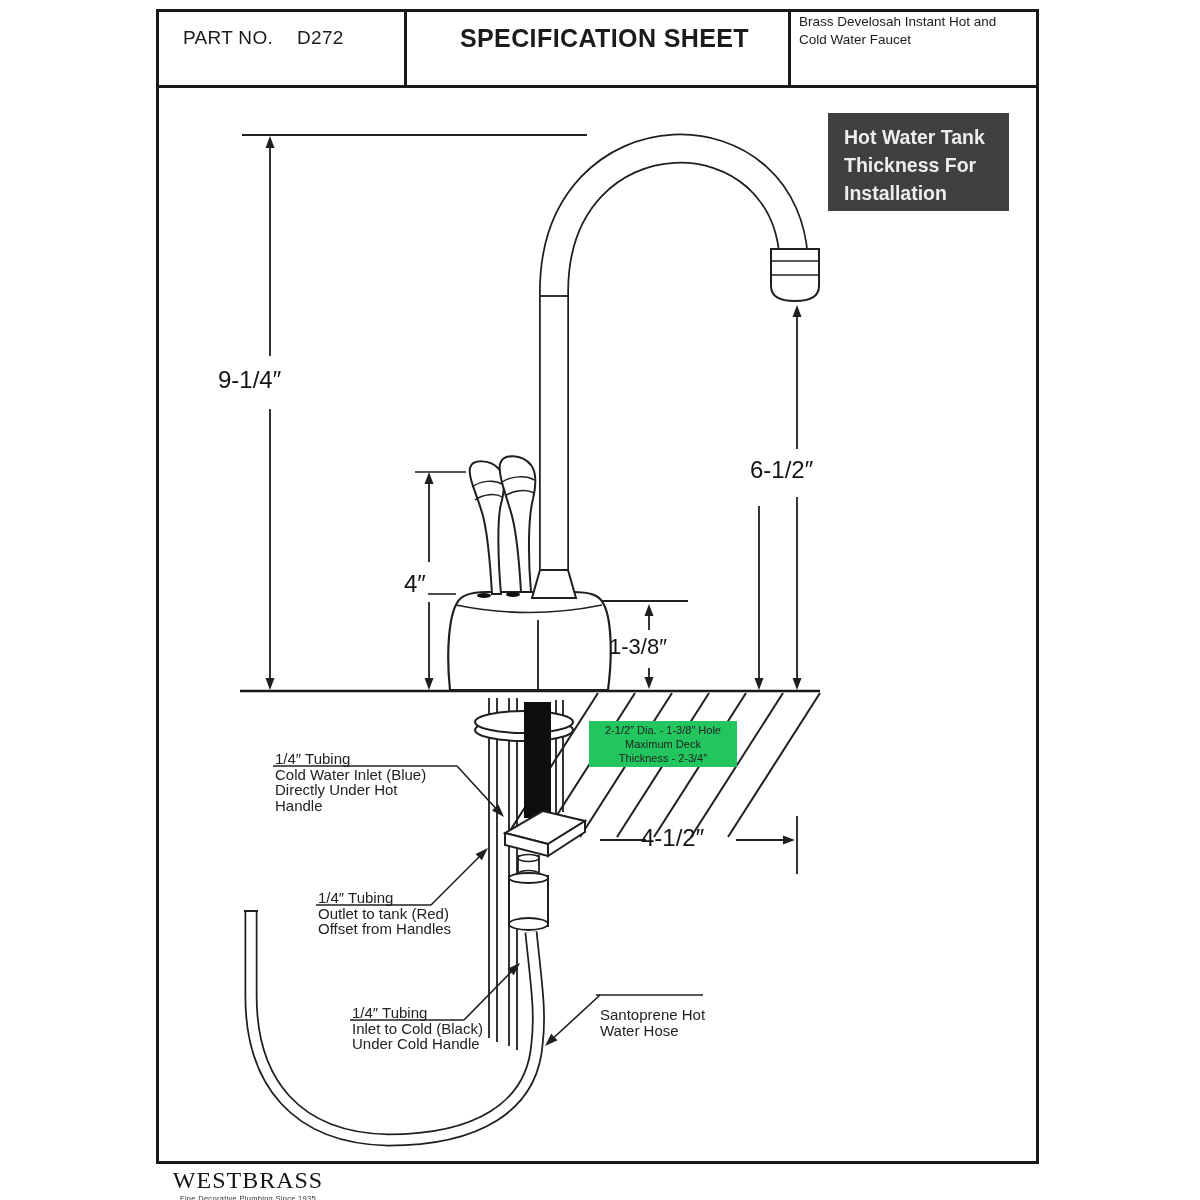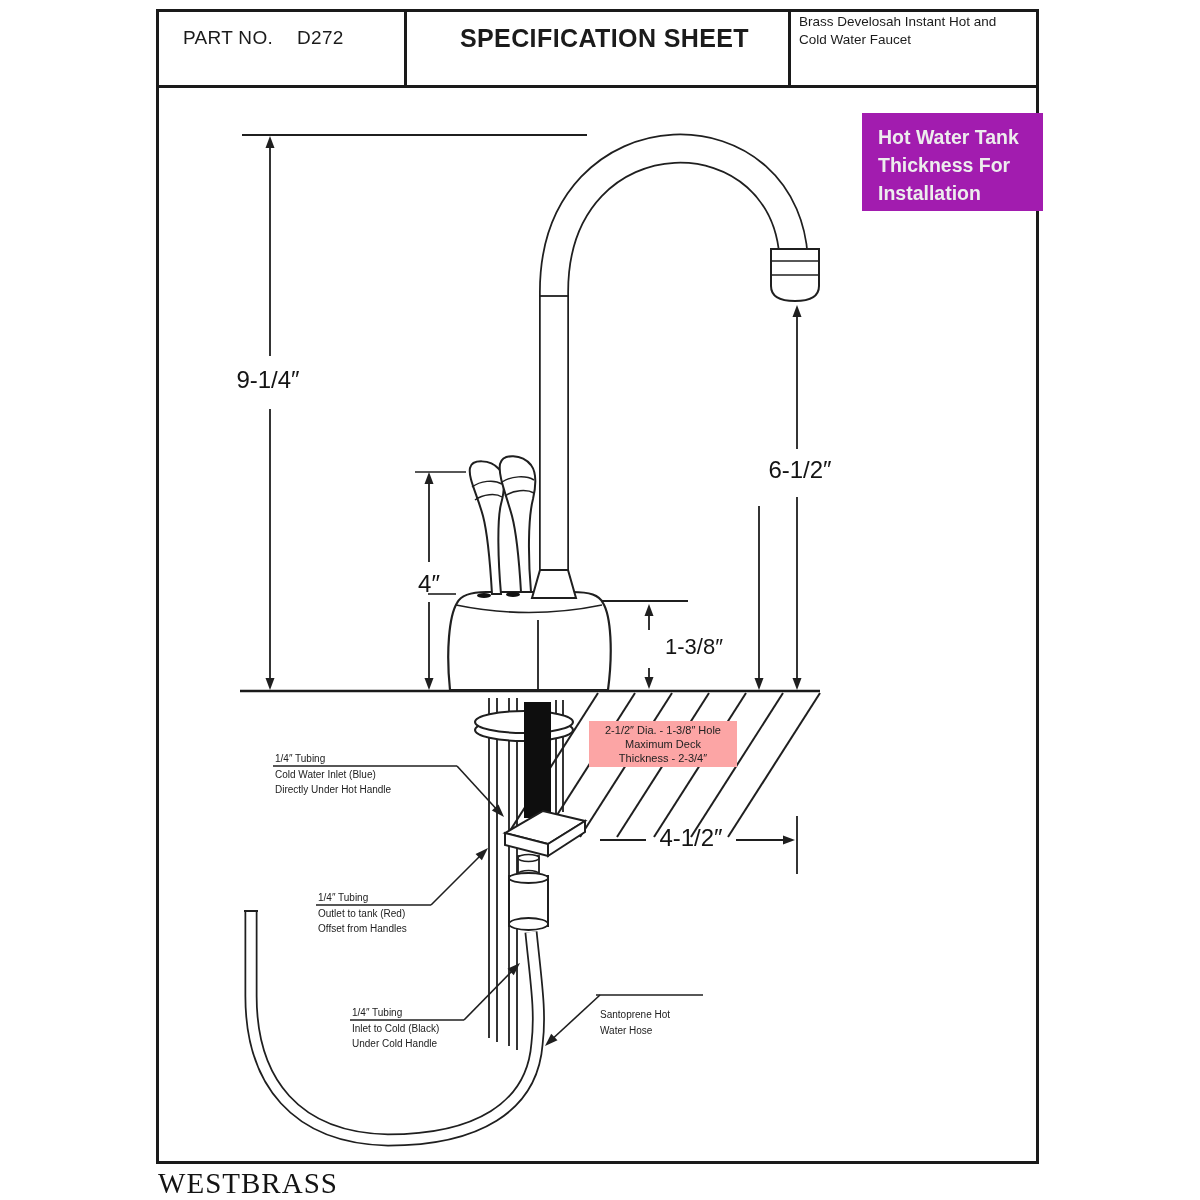--- a/index.html
+++ b/index.html
@@ -8,40 +8,40 @@
   .abs{position:absolute;}
   svg.art{position:absolute;left:0;top:0;width:1200px;height:1200px;}
   .frame{left:156px;top:9px;width:877px;height:1149px;border:3px solid #1a1a1a;}
   .hline{left:156px;top:85px;width:883px;height:3px;background:#1a1a1a;}
   .vdiv{top:9px;width:3px;height:79px;background:#1a1a1a;}
   .v1{left:404px;} .v2{left:788px;}
   .part{left:183px;top:27px;width:215px;font-size:19px;font-weight:500;letter-spacing:.3px;display:flex;gap:24px;}
   .title{left:407px;top:24px;width:395px;text-align:center;font-size:25px;font-weight:bold;letter-spacing:.4px;}
   .product{left:799px;top:13px;width:232px;font-size:13.5px;line-height:17.5px;}
   .product span{display:block;}
-  .notice{left:862px;top:113px;width:181px;height:98px;background:#a21caf;color:#ededed;
+  .notice{left:828px;top:113px;width:181px;height:98px;background:#404040;color:#ededed;
           font-size:19.5px;font-weight:bold;line-height:28px;padding:10px 0 0 16px;box-sizing:border-box;}
   .notice span{display:block;}
-  .dim{font-size:24px;font-weight:500;color:#141414;text-align:center;}
+  .dim{font-size:24px;font-weight:500;color:#141414;text-align:left;}
   .d914{left:218px;top:366px;width:100px;}
   .d612{left:750px;top:456px;width:100px;}
   .d4{left:404px;top:570px;width:50px;}
-  .d138{left:644px;top:634px;width:100px;font-size:22px;}
+  .d138{left:609px;top:634px;width:100px;font-size:22px;}
   .d412{left:641px;top:824px;width:100px;}
   .decknote{left:589px;top:721px;width:148px;text-align:center;font-size:11px;line-height:14px;
-            background:#fca5a5;padding:2px 0;color:#222;}
+            background:#22c55e;padding:2px 0;color:#222;}
   .decknote span{display:block;}
-  .callout{font-size:10px;line-height:15.5px;color:#222;}
+  .callout{font-size:15px;line-height:15.5px;color:#222;}
   .callout span{display:block;}
   .c1{left:275px;top:751px;width:170px;}
   .c2{left:318px;top:890px;width:160px;}
   .c3{left:352px;top:1005px;width:160px;}
   .c4{left:600px;top:980px;width:130px;margin-top:27px;}
   .brand{left:156px;top:1167px;width:184px;text-align:center;}
-  .brand .nm{font-family:"Liberation Serif",serif;font-size:29px;letter-spacing:1px;color:#141414;}
+  .brand .nm{font-family:"Liberation Serif",serif;font-size:24px;letter-spacing:1px;color:#141414;}
   .brand .tg{font-size:7.5px;letter-spacing:.3px;margin-top:0px;color:#333;}
   .contact{left:380px;top:1173px;width:610px;text-align:center;font-size:14.5px;font-weight:600;color:#1d1d1d;}
 </style>
 </head>
 <body>
 
 <div class="sheet">
 
   <svg class="art" viewBox="0 0 1200 1200">
 

